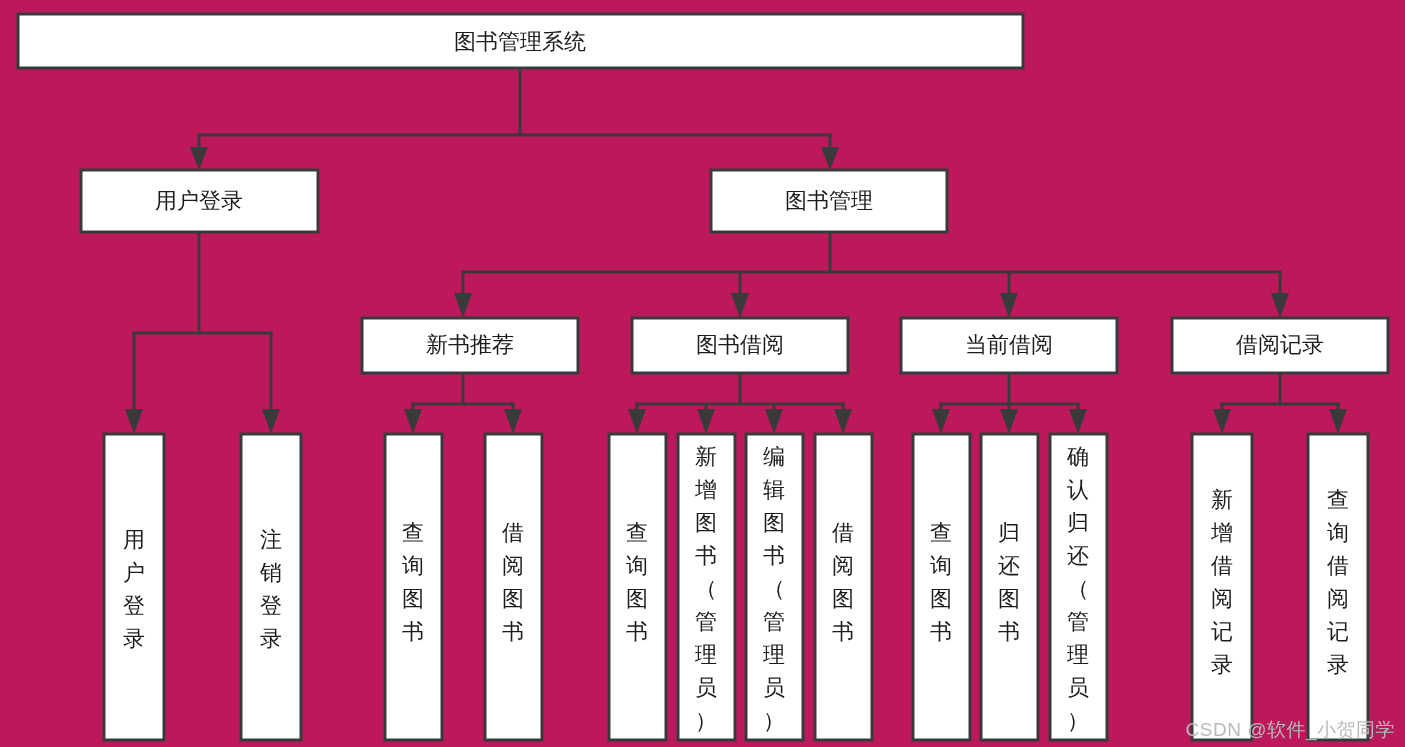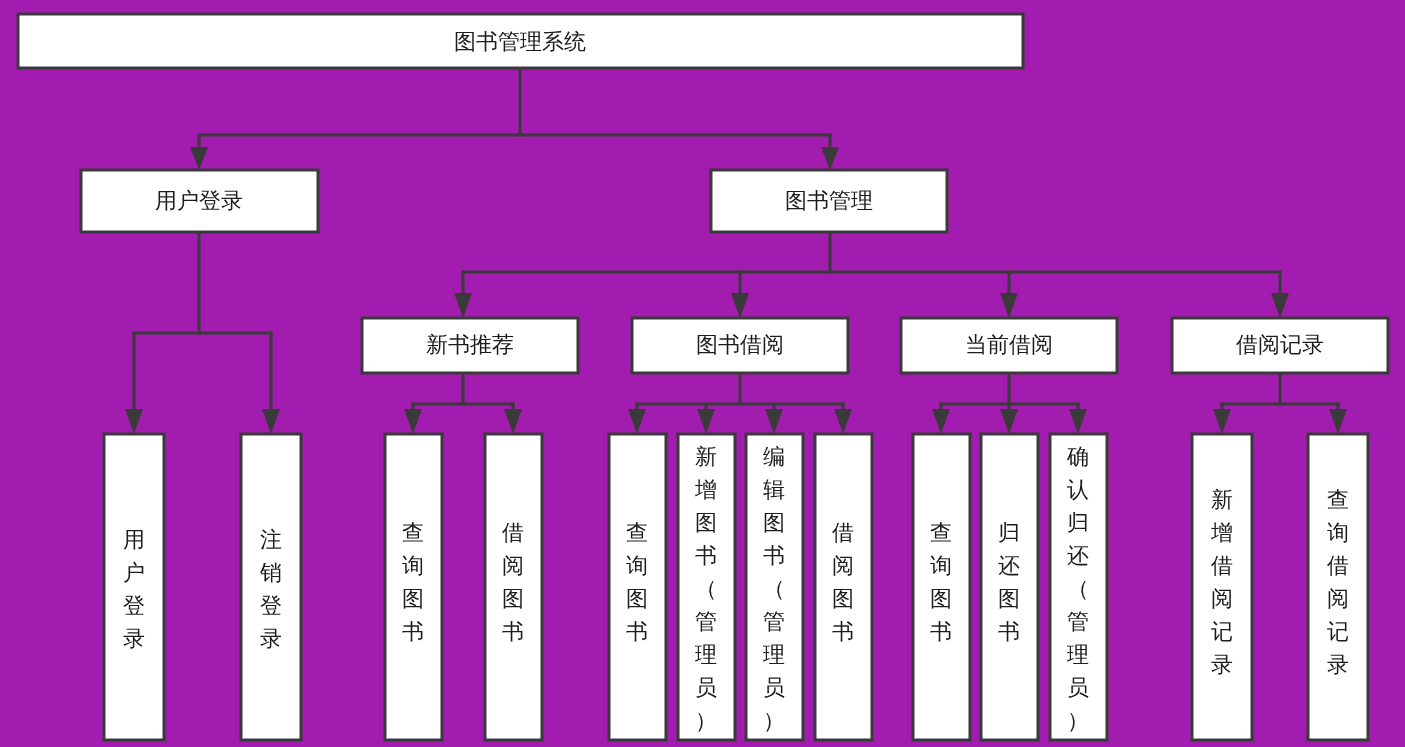--- a/index.html
+++ b/index.html
@@ -10,21 +10,21 @@
   body {
     width: 1405px;
     height: 747px;
     font-family: "Liberation Sans", sans-serif;
     overflow: hidden;
   }
   #diagram-root {
     position: relative;
     width: 1405px;
     height: 747px;
-    background: #a21caf;
+    background: #be185d;
   }
   svg.tree-canvas {
     position: absolute;
     top: 0;
     left: 0;
     width: 1405px;
     height: 747px;
   }
   .node-box {
     fill: #ffffff;
@@ -241,14 +241,15 @@
       <text class="node-label-v" x="1222" y="0"><tspan x="1222" y="506.74">新</tspan><tspan x="1222" y="539.74">增</tspan><tspan x="1222" y="572.74">借</tspan><tspan x="1222" y="605.74">阅</tspan><tspan x="1222" y="638.74">记</tspan><tspan x="1222" y="671.74">录</tspan></text>
     </g>
 
     <g>
       <rect class="node-box" x="1308" y="434" width="60" height="306"></rect>
       <text class="node-label-v" x="1338" y="0"><tspan x="1338" y="506.74">查</tspan><tspan x="1338" y="539.74">询</tspan><tspan x="1338" y="572.74">借</tspan><tspan x="1338" y="605.74">阅</tspan><tspan x="1338" y="638.74">记</tspan><tspan x="1338" y="671.74">录</tspan></text>
     </g>
 
   </svg>
 
+  <div class="watermark">CSDN @软件_小贺同学</div>
 
 </div>
 
 </body></html>

